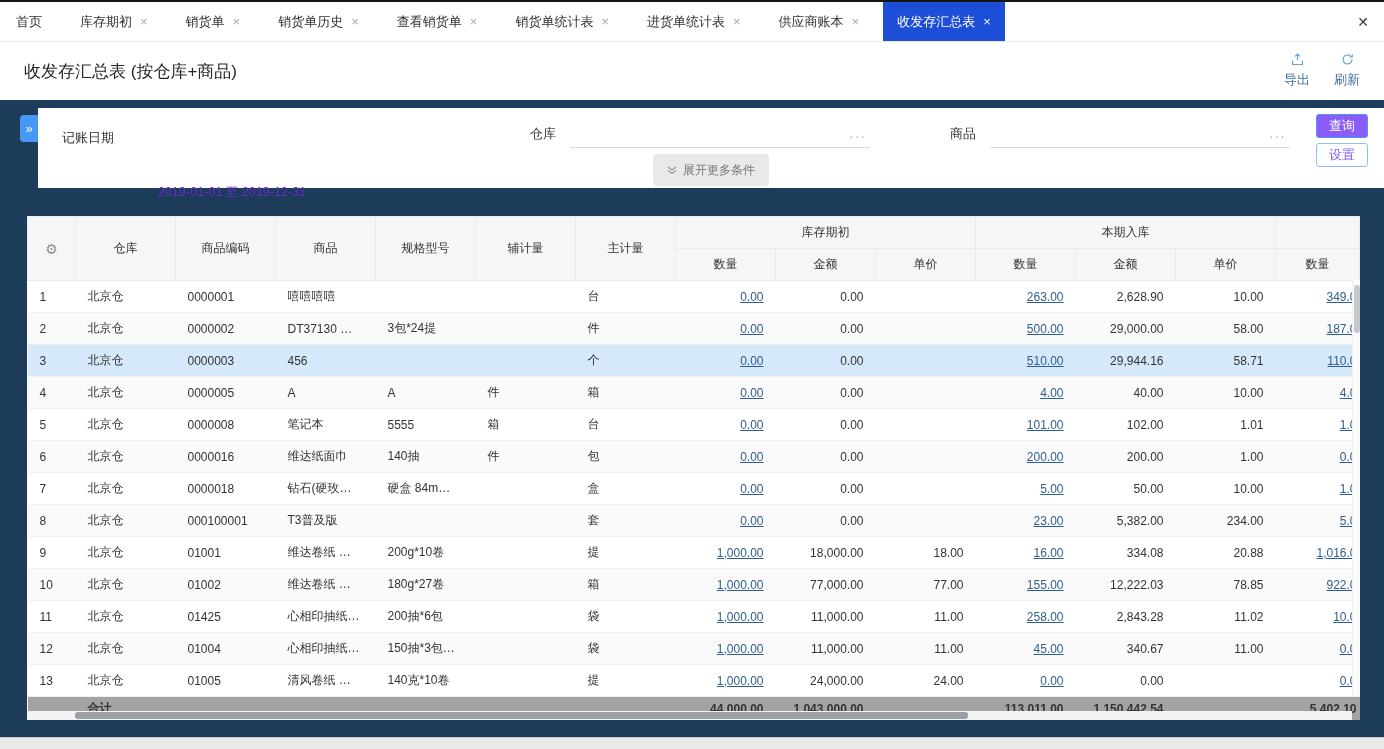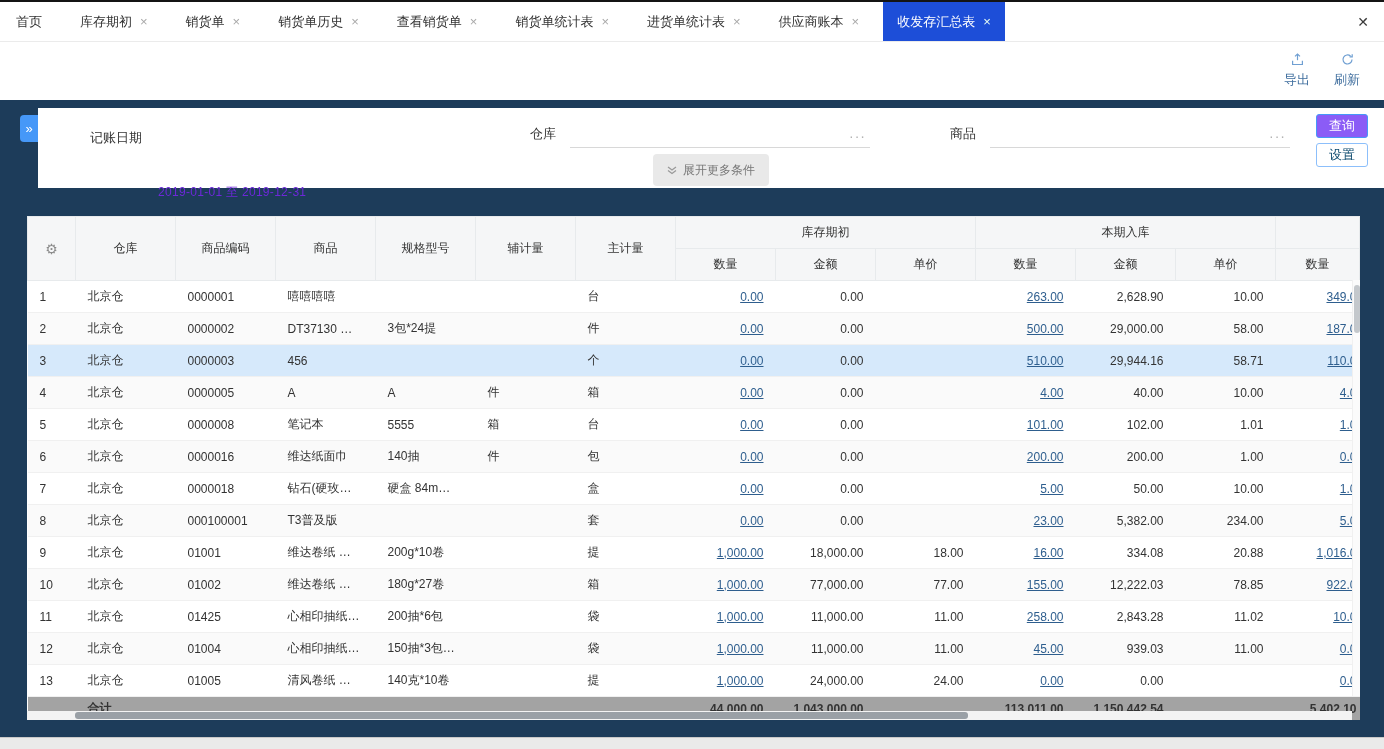--- a/index.html
+++ b/index.html
@@ -23,35 +23,35 @@
   .action svg { display:block; }
 
   
   .content { flex:1; background:#1d3c5a; position:relative; }
 
   
   .filter-card { position:absolute; left:38px; right:0; top:8px; height:80px; background:#ffffff; }
   .collapse-btn { position:absolute; left:-18px; top:7px; width:18px; height:27px; background:#4698f8; color:#fff;
     border-radius:4px 0 0 4px; display:flex; align-items:center; justify-content:center; font-size:13px; cursor:pointer; }
   .f-label { font-size:13px; color:#333; }
-  .date-label { position:absolute; left:52px; top:21px; }
+  .date-label { position:absolute; left:24px; top:21px; }
   .quick-ranges { position:absolute; left:106px; top:16px; display:flex; gap:5px; align-items:center; }
   .qr { font-size:12px; color:#666; padding:2px 7px; border-radius:10px; cursor:pointer; white-space:nowrap; }
   .qr.active { background:#2bbe6e; color:#fff; }
   .date-range { position:absolute; left:120px; top:40px; font-size:12px; color:#6d28d9; letter-spacing:0.3px;margin-top:36px; }
   .field { position:absolute; top:16px; display:flex; align-items:flex-end; gap:14px; }
   .field-warehouse { left:492px; }
   .field-product { left:912px; }
   .field .f-label { padding-bottom:5px; }
   .select-line { width:300px; height:24px; border-bottom:1px solid #d8d8d8; display:flex; align-items:center; justify-content:flex-end; padding:0 4px; cursor:pointer; }
   .dots { color:#b3b3b3; font-size:14px; letter-spacing:1px; line-height:1; }
   .filter-btns { position:absolute; right:16px; top:6px; display:flex; flex-direction:column; gap:5px; }
   .btn { width:52px; height:24px; font-size:13px; border-radius:3px; cursor:pointer; font-family:inherit; }
   .btn-query { background:#8b5cf6; color:#fff; border:1px solid #4698f8; }
-  .btn-settings { background:#fff; color:#0c4a6e; border:1px solid #8cbffb; }
+  .btn-settings { background:#fff; color:#8b5cf6; border:1px solid #8cbffb; }
   .expand-handle { position:absolute; left:50%; transform:translateX(-50%); bottom:2px; height:32px; background:#e9e9e9; color:#777;
     font-size:12px; padding:0 14px; border-radius:4px; display:flex; align-items:center; gap:6px; cursor:pointer; white-space:nowrap; }
 
   
   .table-card { position:absolute; left:27px; top:116px; width:1333px; height:504px; background:#fff; overflow:hidden; }
   table { width:1333px; border-collapse:collapse; table-layout:fixed; font-size:12px; }
   thead th { background:#f5f6f7; border:1px solid #e7eaec; color:#333; font-weight:400; height:32px; text-align:center; padding:0 4px;
     overflow:hidden; white-space:nowrap; cursor:pointer; }
   th.gear-cell { font-size:14px; color:#8c8c8c; }
   tbody td { height:32px; border-bottom:1px solid #f0f0f0; padding:0 12px; color:#333; overflow:hidden; white-space:nowrap; }
@@ -111,20 +111,21 @@
       <span class="tab-x">×</span>
     </div>
     <div class="tab active">
       <span>收发存汇总表</span>
       <span class="tab-x">×</span>
     </div>
     <div class="close-all">✕</div>
   </div>
 
   <div class="titlebar">
+    <div class="title">收发存汇总表 (按仓库+商品)</div>
     <div class="title-actions">
       <span class="action">
         <svg width="13" height="13" viewBox="0 0 13 13" fill="none" stroke="#6f9fd2" stroke-width="1.2">
           <path d="M6.5 1.2v6"></path>
             <path d="M4 3.4L6.5 1l2.5 2.4"></path>
             <path d="M1.6 7.8v3.7h9.8V7.8"></path>
         </svg>
         <span>导出</span>
       </span>
       <span class="action">
@@ -398,21 +399,21 @@
               <td class="c-text">北京仓</td>
               <td class="c-text">01004</td>
               <td class="c-text">心相印抽纸…</td>
               <td class="c-text">150抽*3包…</td>
               <td class="c-text"></td>
               <td class="c-text">袋</td>
               <td class="c-num"><span class="qty-link">1,000.00</span></td>
               <td class="c-num">11,000.00</td>
               <td class="c-num">11.00</td>
               <td class="c-num"><span class="qty-link">45.00</span></td>
-              <td class="c-num">939.03</td>
+              <td class="c-num">340.67</td>
               <td class="c-num">11.00</td>
               <td class="c-num"><span class="qty-link">0.0</span></td>
             </tr>
             <tr>
               <td class="c-rownum">13</td>
               <td class="c-text">北京仓</td>
               <td class="c-text">01005</td>
               <td class="c-text">清风卷纸 …</td>
               <td class="c-text">140克*10卷</td>
               <td class="c-text"></td>

